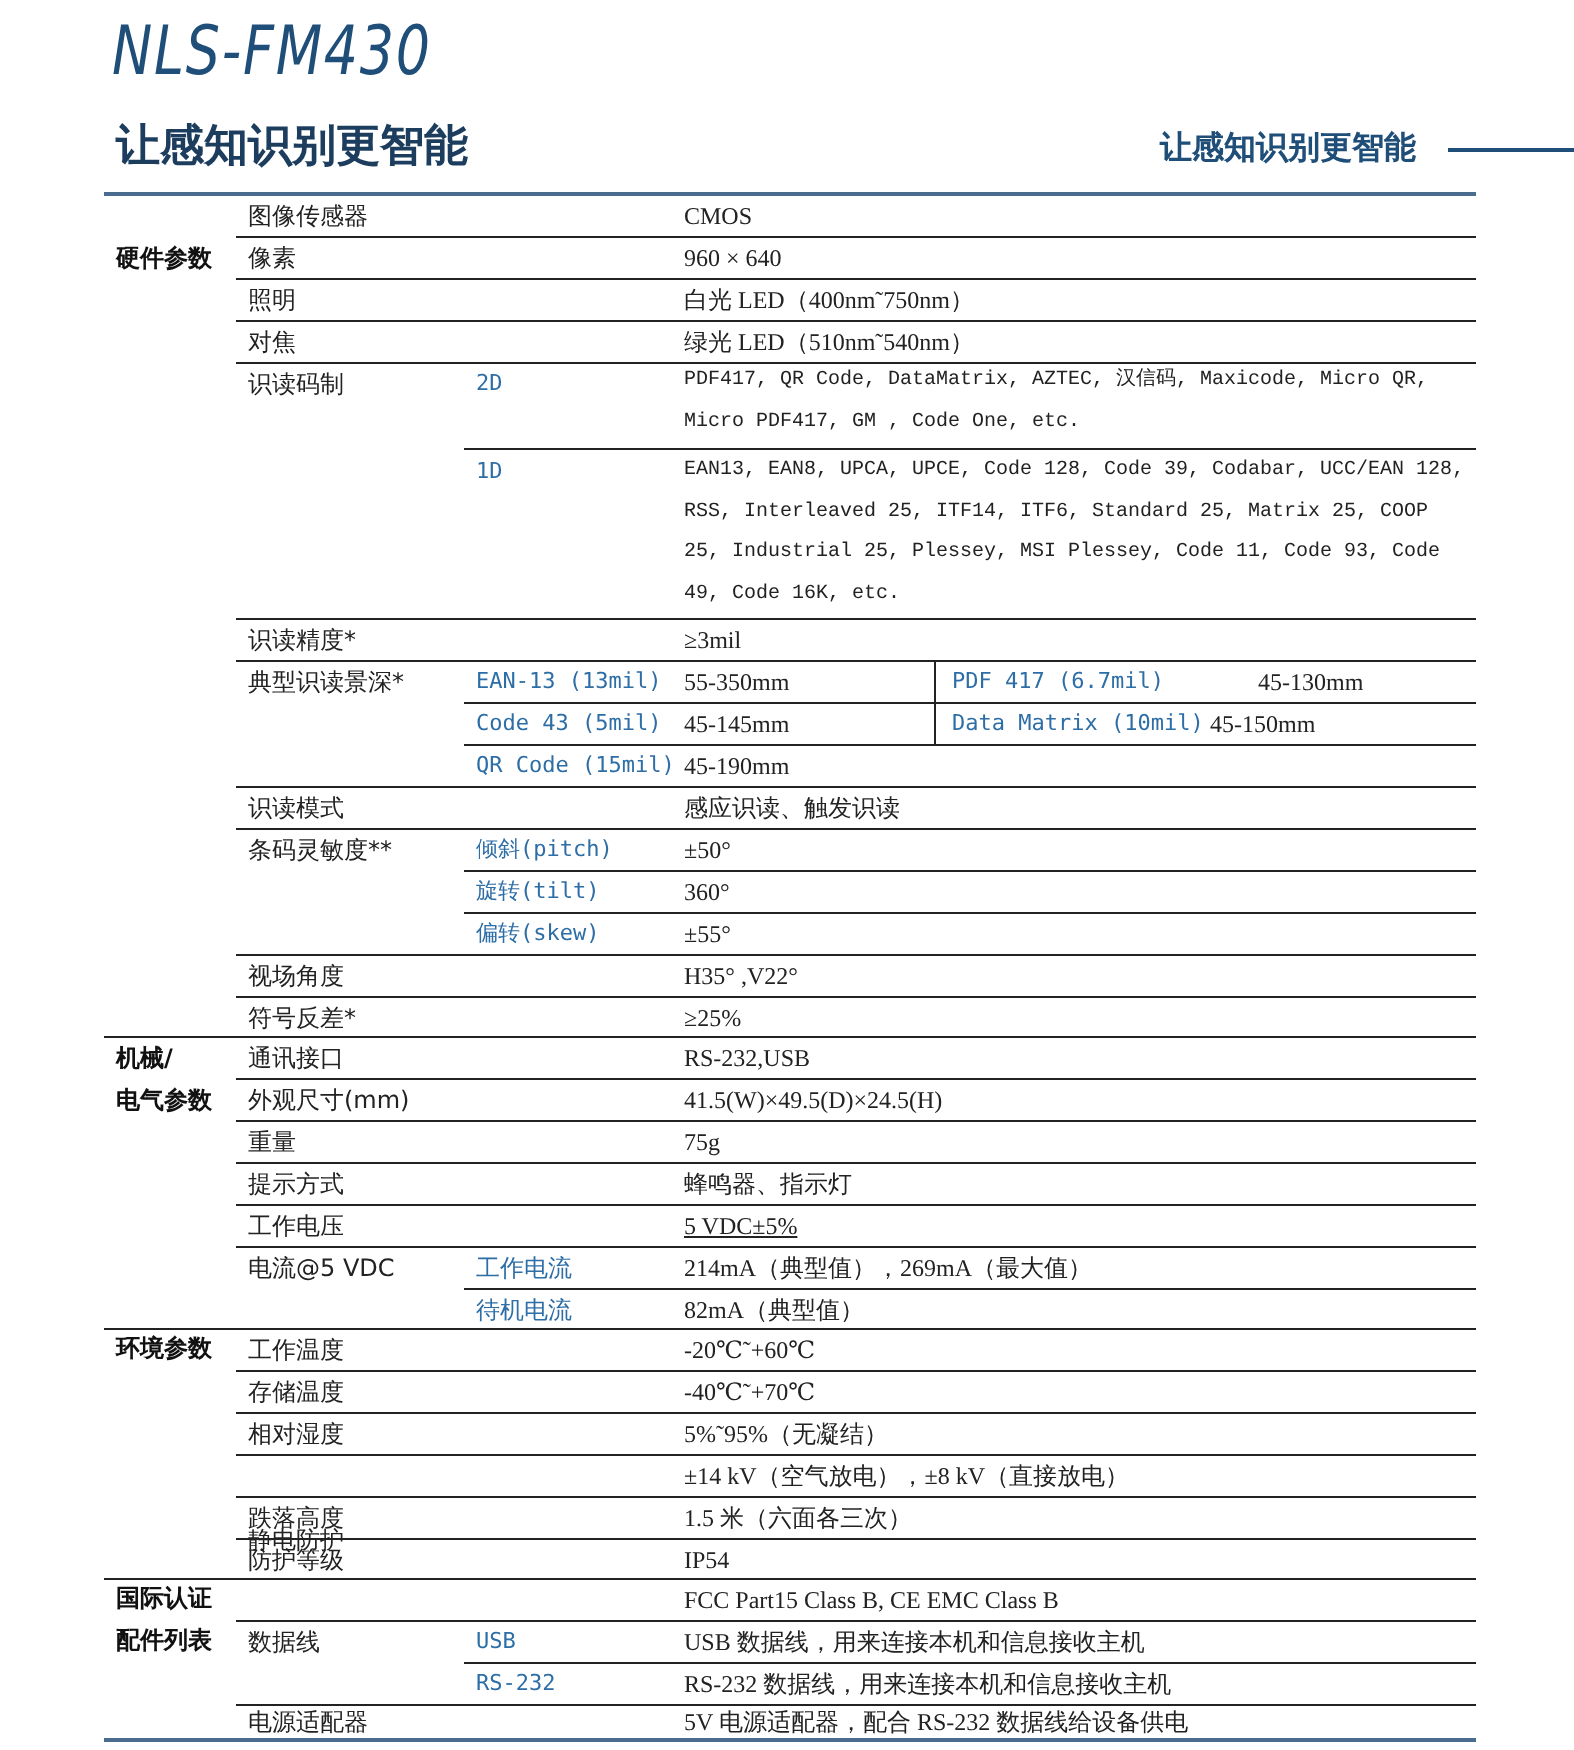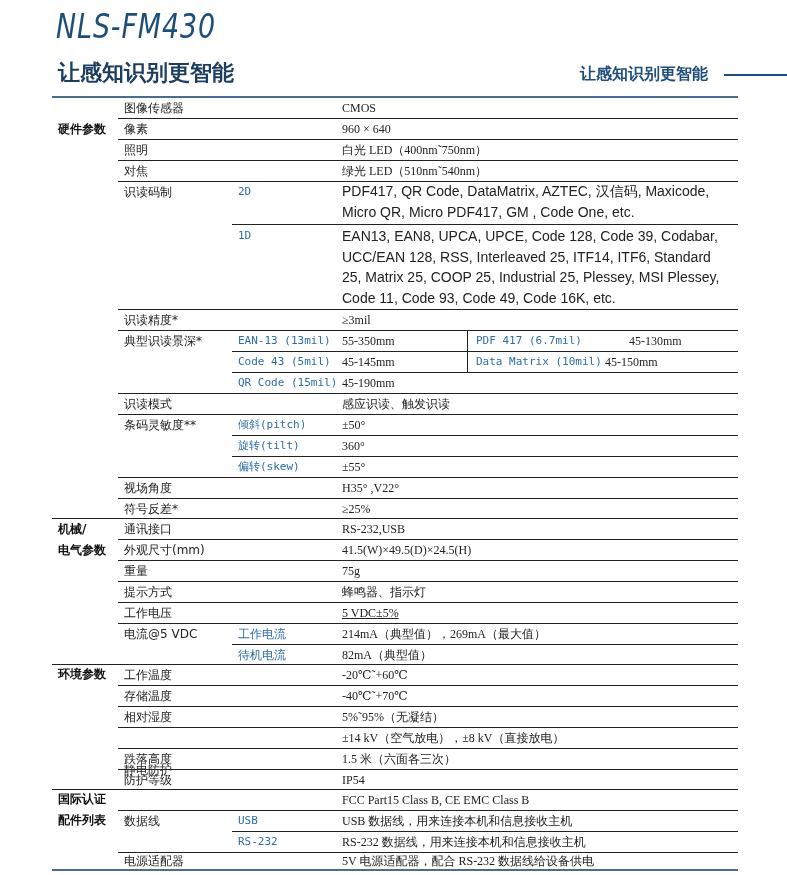--- a/index.html
+++ b/index.html
@@ -9,21 +9,21 @@
   .slogan { position:absolute; left:580px; top:64px; font-size:16px; font-weight:bold; color:#1f4e79; }
   .slogan-line { position:absolute; left:724px; top:74px; width:63px; height:2px; background:#1f4e79; }
   .top-rule { position:absolute; left:52px; top:96px; width:686px; height:2px; background:#4a6c8e; }
   .bottom-rule { position:absolute; left:52px; top:869px; width:686px; height:2px; background:#4a6c8e; }
 
   .cell { position:absolute; font-size:12px; line-height:20px; white-space:nowrap; }
   .sec { font-weight:bold; font-size:12px; color:#111; }
   .lbl { color:#222; }
   .sub { color:#2e6ea6; font-family:"DejaVu Sans Mono", monospace; font-size:11px; }
   .val { font-family:"Liberation Serif","DejaVu Serif", serif; font-size:12px; color:#222; }
-  .valm { font-family:Liberation Sans, sans-serif; font-size:14px; color:#222; line-height:20.5px; white-space:normal; }
+  .valm { font-family:Liberation Mono, monospace; font-size:10px; color:#222; line-height:20.5px; white-space:normal; }
   .hl { position:absolute; height:1px; background:#222; }
   .vl { position:absolute; width:1px; background:#222; }
 </style>
 </head>
 <body>
 
 <div class="model">NLS-FM430</div>
 <div class="subtitle">让感知识别更智能</div>
 <div class="slogan">让感知识别更智能</div>
 <div class="slogan-line"></div>

